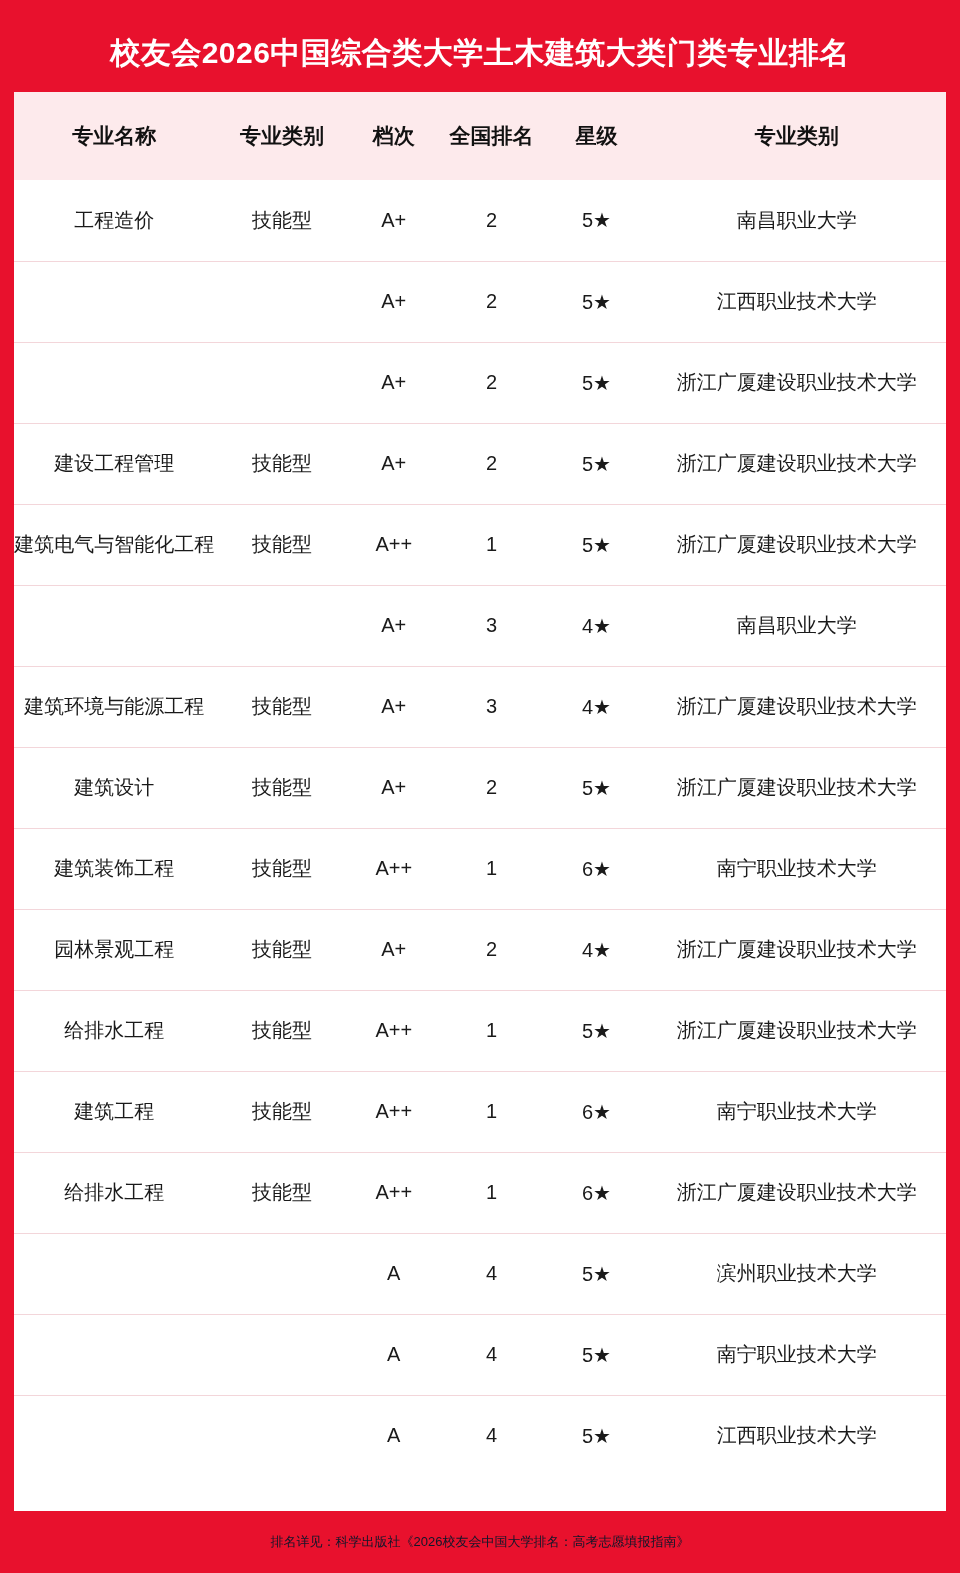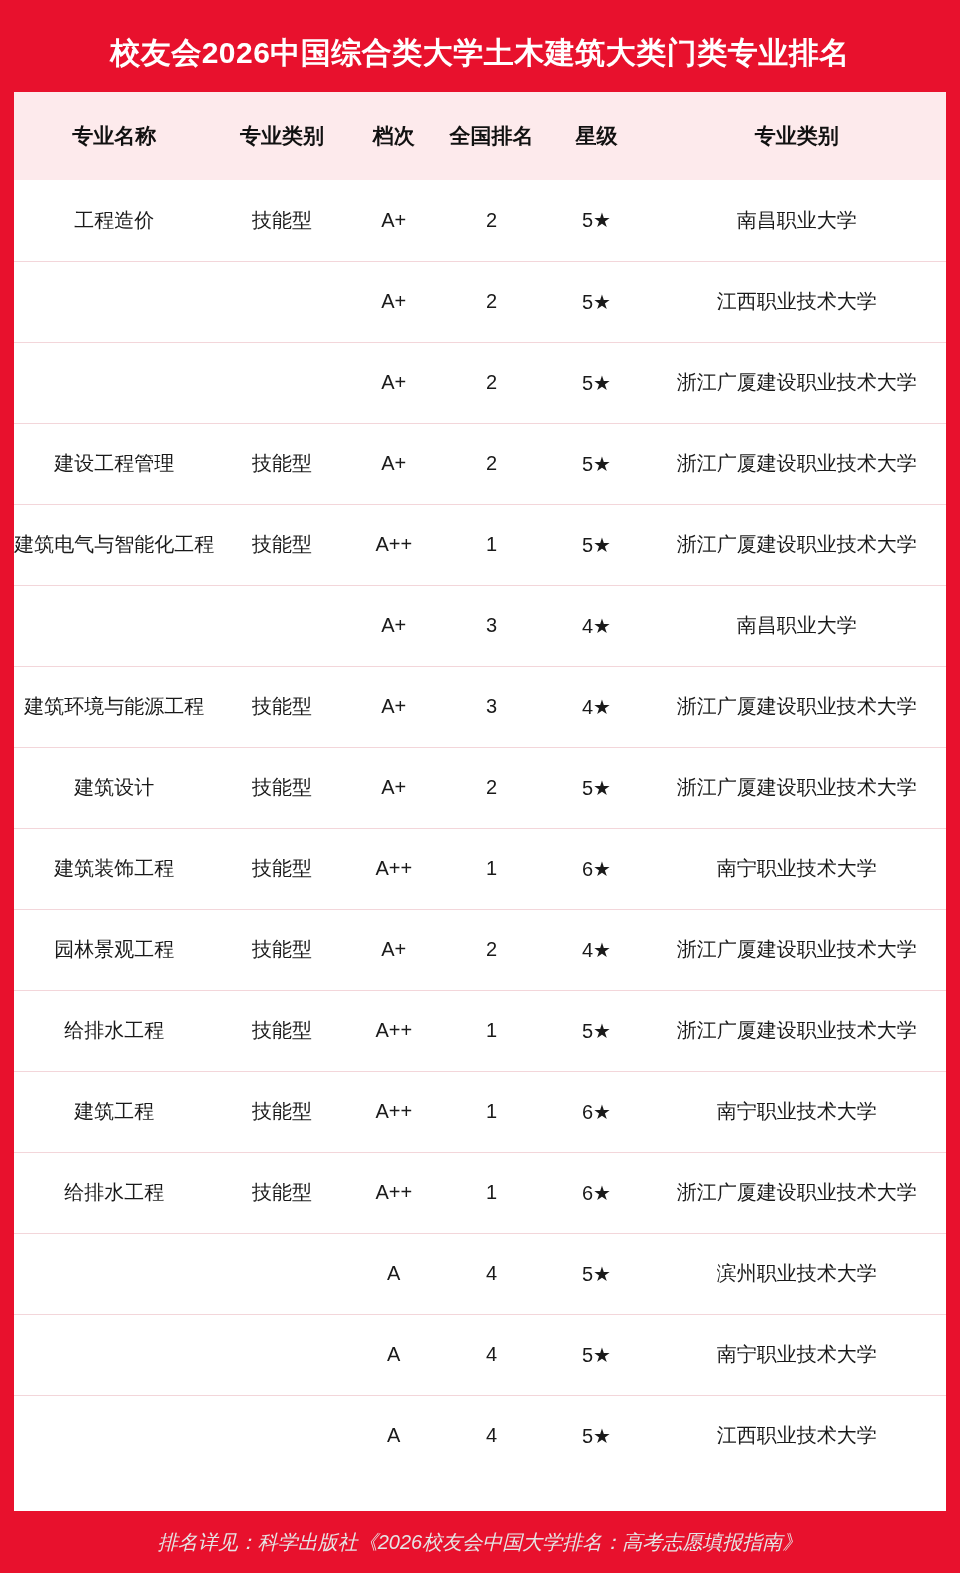--- a/index.html
+++ b/index.html
@@ -77,23 +77,22 @@
   .col-w-school { width: 32%;   }
   .footer {
     flex: 0 0 auto;
     height: 62px;
     display: flex;
     align-items: center;
     justify-content: center;
     background: #e8112d;
   }
   .footer span {
-    color: #e5e5e5;
-    font-size: 20px;
-    font-style: italic;
+    color: #0f172a;
+    font-size: 13px;
   }
 </style>
 </head>
 <body>
 
 <div class="page">
 
   <div class="title-bar">
     <h1>校友会2026中国综合类大学土木建筑大类门类专业排名</h1>
   </div>

